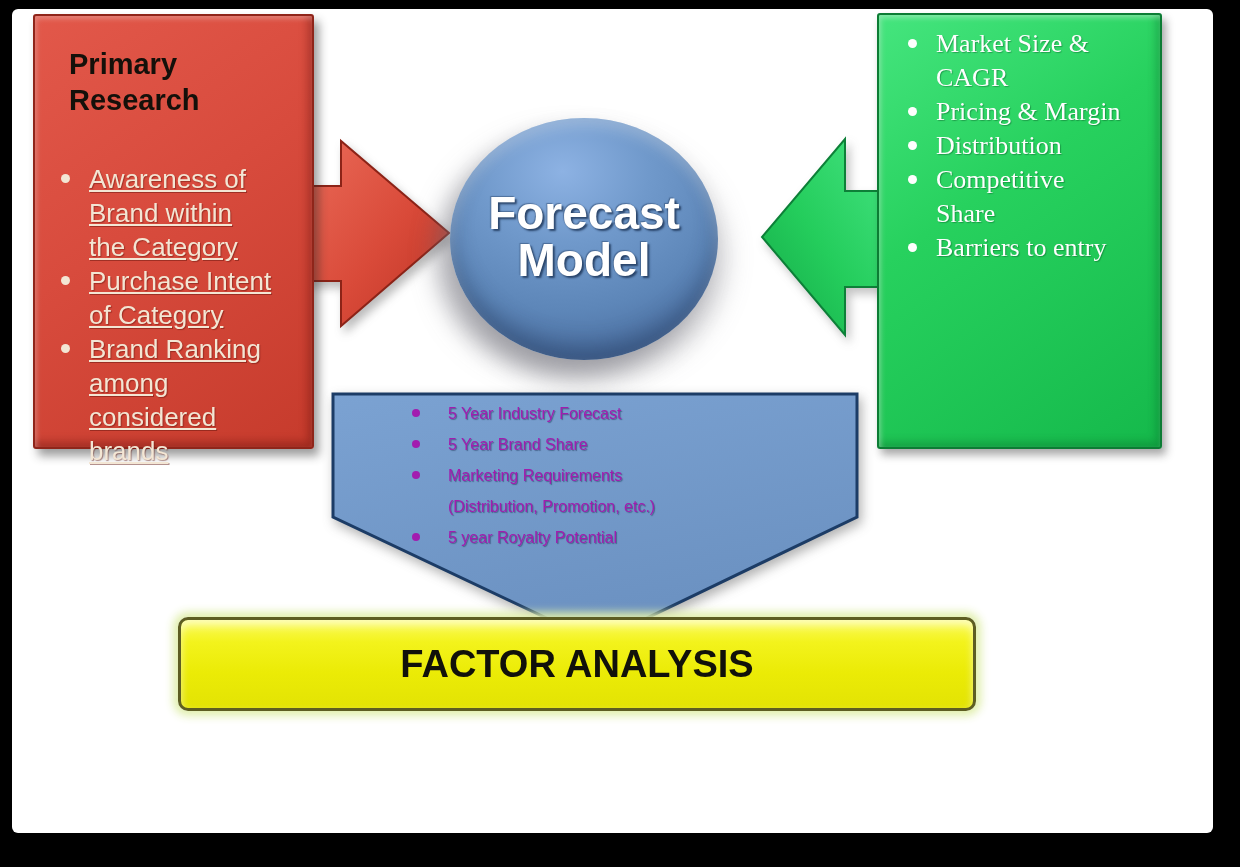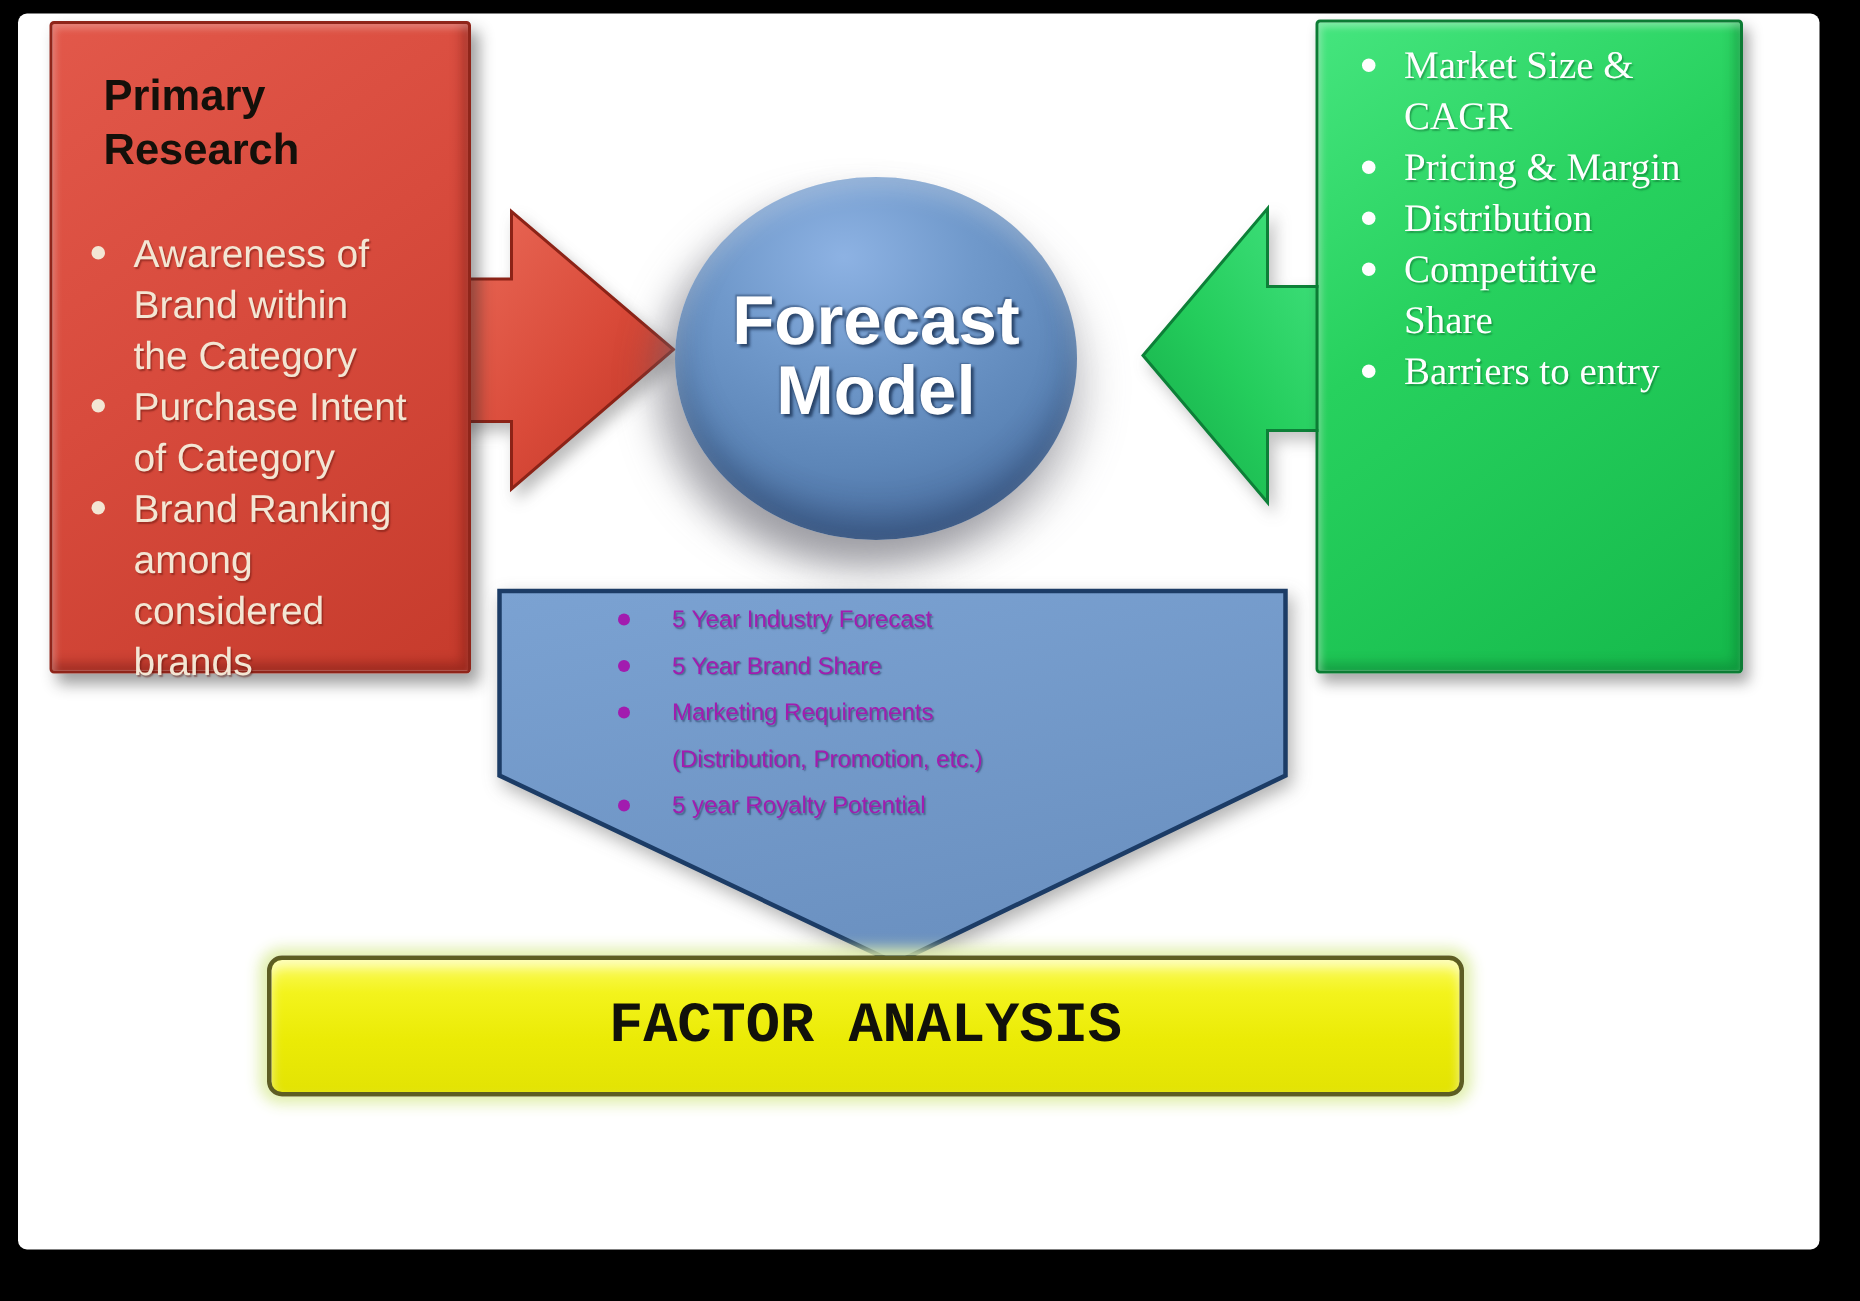--- a/index.html
+++ b/index.html
@@ -42,21 +42,21 @@
   }
   ul.bullets li{
     position:relative;white-space:pre-line;
   }
   ul.bullets li::before{
     content:"";position:absolute;border-radius:50%;background:currentColor;
   }
   .side-bullets{font-size:26px;line-height:34px;}
   .side-bullets li{padding-left:35px;}
   .side-bullets li::before{left:7px;top:12px;width:9px;height:9px;}
-  .red-box .side-bullets{margin:34px 6px 0 0;padding-left:19px;color:#f3e6d4;text-shadow:1px 1px 1px rgba(90,15,8,.45);}
+  .red-box .side-bullets{margin:44px 6px 0 0;padding-left:19px;color:#f3e6d4;text-shadow:1px 1px 1px rgba(90,15,8,.45);text-decoration:underline;}
   .green-box .side-bullets{margin:12px 4px 0 0;padding-left:22px;color:#fefefe;text-shadow:1px 1px 1px rgba(8,90,40,.45);font-family:Liberation Serif, serif;}
 
   
   .ellipse{
     position:absolute;left:438px;top:109px;width:268px;height:242px;border-radius:50%;
     background:radial-gradient(ellipse 115% 105% at 42% 22%,
        #8db2e3 0%,#7099cb 28%,#5d86b8 55%,#4a6d9f 78%,#3d5f8e 92%,#466b98 100%);
     box-shadow:-14px 16px 24px rgba(105,105,115,.5),
                8px 18px 26px rgba(120,120,130,.35),
                inset 0 8px 14px rgba(255,255,255,.28),
@@ -82,25 +82,24 @@
   }
   .pentagon-bullets li{padding-left:44px;}
   .pentagon-bullets li::before{left:8px;top:11px;width:8px;height:8px;}
 
   
   .band{
     position:absolute;border-radius:10px;display:flex;align-items:center;justify-content:center;
     font-weight:bold;font-size:38px;color:#11110a;letter-spacing:0;
   }
   .yellow-band{
-    left:166px;top:628px;width:792px;height:88px;
+    left:166px;top:608px;width:792px;height:88px;
     background:linear-gradient(#fbfb60 0%,#f3f31c 25%,#ebeb06 60%,#e3e304 100%);
     border:3px solid #5d5d22;
     box-shadow:0 0 9px 5px rgba(223,238,170,.95),inset 0 5px 8px rgba(255,255,255,.6);
-    font-family:Liberation Mono, monospace;
   }
   .olive-band{
     left:168px;top:735px;width:802px;height:88px;
     background:linear-gradient(#c3cc68 0%,#a4b14a 22%,#93a13c 60%,#8a983a 100%);
     border:3px solid #2f3a11;
     box-shadow:0 0 9px 5px rgba(223,238,180,.9),inset 0 5px 8px rgba(255,255,255,.35);
   }
 </style>
 </head>
 <body>

